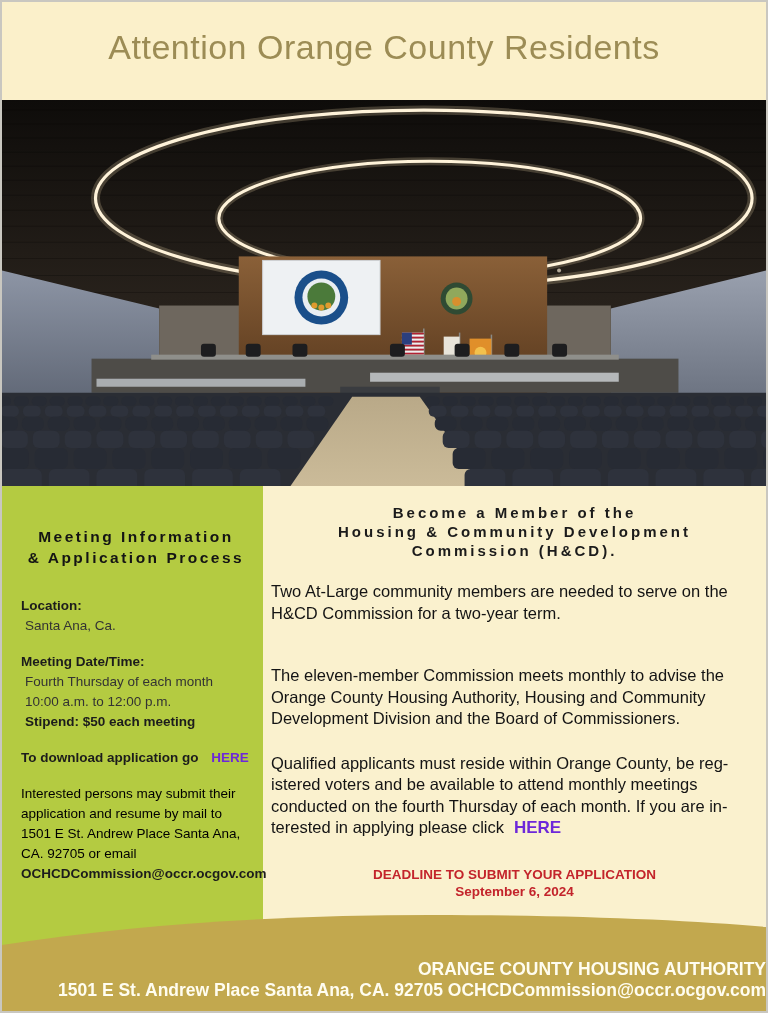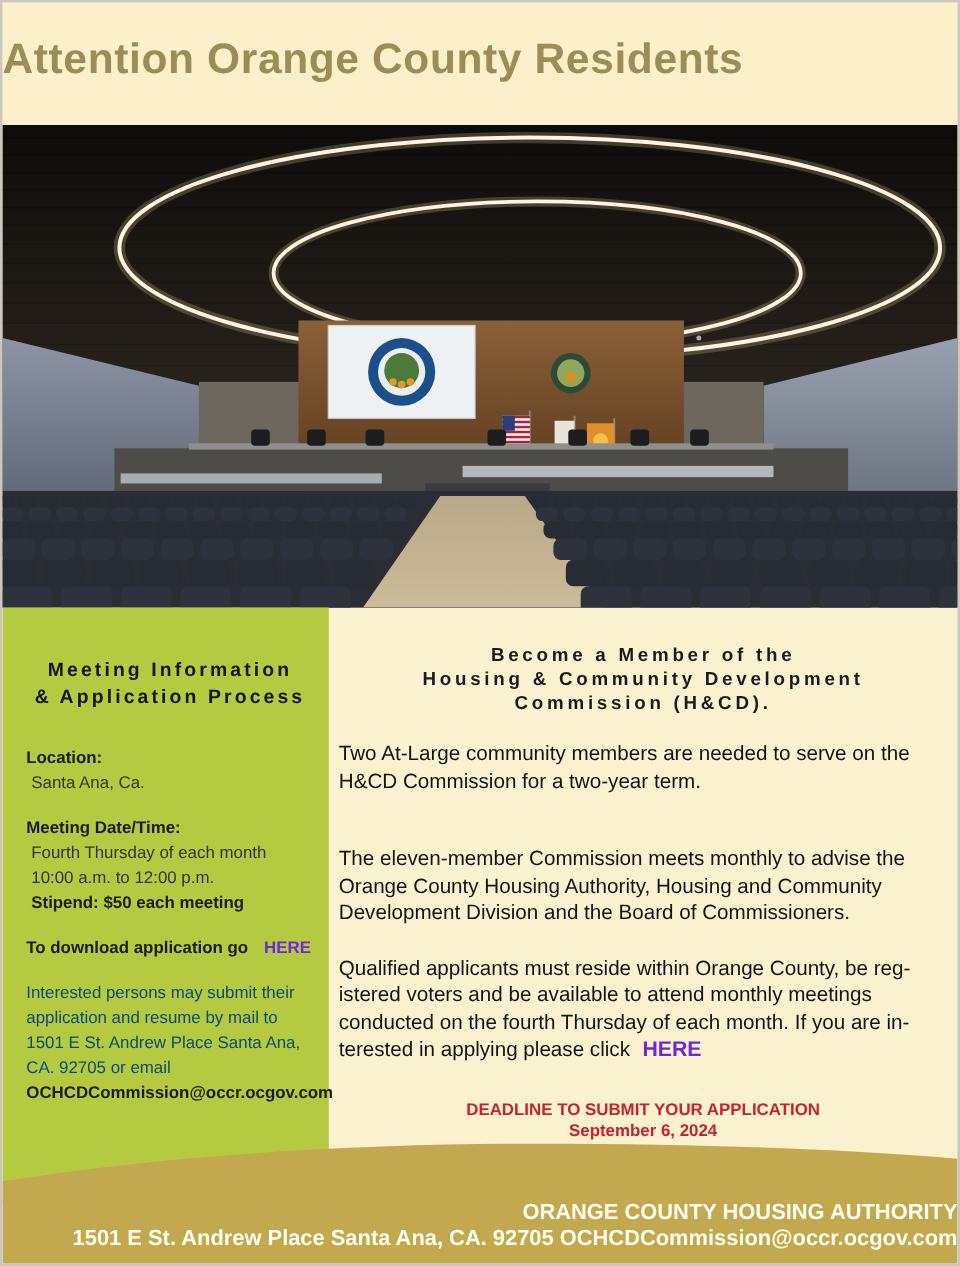--- a/index.html
+++ b/index.html
@@ -6,22 +6,22 @@
   *{box-sizing:border-box;}
   .page{
     position:relative;width:768px;height:1013px;margin:0 auto;
     background:#FAF1CE;border:2px solid #c9c7c0;overflow:hidden;
     font-family:"Liberation Sans", sans-serif;
   }
   .pre{white-space:pre-line;}
   
   .header{position:absolute;top:0;left:0;right:0;height:98px;background:#FBF0CA;}
   .header h1{
-    margin:0;padding-top:26px;
-    font-size:34px;font-weight:bold;color:#9C8C55;letter-spacing:.5px;
+    margin:0;padding-top:26px;text-align:center;
+    font-size:34px;font-weight:normal;color:#9C8C55;letter-spacing:.5px;
   }
   
   .photo{position:absolute;top:98px;left:0;right:0;height:386px;background:#161310;}
   .photo svg{display:block;width:100%;height:100%;}
   
   .sidebar{
     position:absolute;top:484px;left:0;width:261px;height:478px;
     background:#B4CB41;color:#2e2e2e;padding:32px 12px 0 19px;z-index:1;
     font-size:13.5px;line-height:20px;
   }
@@ -31,21 +31,21 @@
   }
   .sb-group{margin-top:16px;}
   .sb-label{font-weight:bold;color:#1c1c1c;}
   .sb-label.u{text-decoration:underline;}
   .sb-value{color:#333;padding-left:4px;}
   .sb-bold{font-weight:bold;color:#1c1c1c;}
   .link-blue{color:#6d28d9;font-weight:bold;text-decoration:none;cursor:pointer;}
   
   .content{
     position:absolute;top:484px;left:261px;right:2px;z-index:1;
-    color:#141414;padding:12px 6px 0 8px;
+    color:#141414;padding:0 6px 0 8px;
   }
   .content .heading{
     text-align:center;font-weight:bold;color:#1b1b1b;
     font-size:15px;line-height:19px;letter-spacing:3px;margin:17px 0 0 0;
   }
   .content p{font-size:16.5px;line-height:21.5px;margin:0;}
   .content .p1{margin-top:21px;}
   .content .p2{margin-top:41px;}
   .content .p3{margin-top:23px;}
   .content .p3 .link-blue{margin-left:10px;font-size:17px;}
@@ -346,21 +346,21 @@
     </div>
 
     <div class="sb-group">
       <div>
         <span class="sb-bold">To download application go</span>
         <a class="link-blue" style="margin-left:9px;">HERE</a>
       </div>
     </div>
 
     <div class="sb-group">
-      <div class="pre" style="color:#0c4a6e;">Interested persons may submit their
+      <div class="pre" style="color:#000000;">Interested persons may submit their
 application and resume by mail to
 1501 E St. Andrew Place Santa Ana,
 CA. 92705 or email</div>
       <div class="sb-bold">OCHCDCommission@occr.ocgov.com</div>
     </div>
   </div>
 
   <div class="content">
     <div class="heading pre">Become a Member of the
 Housing &amp; Community Development

